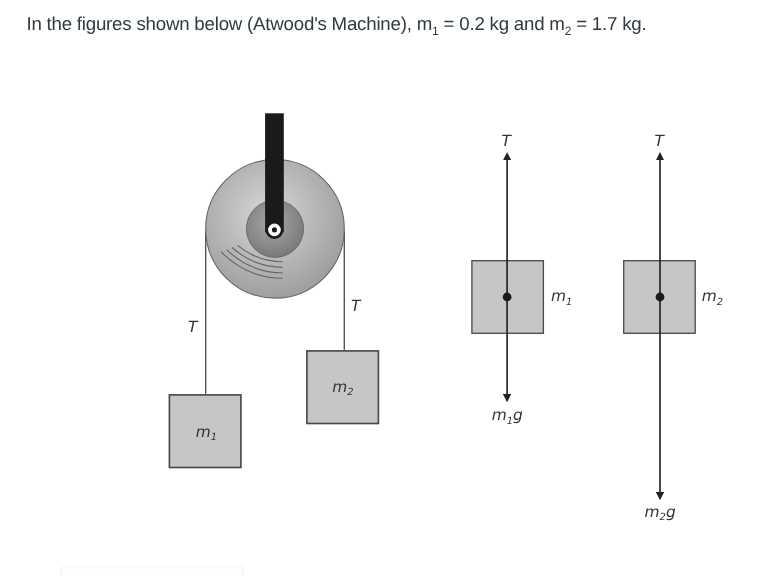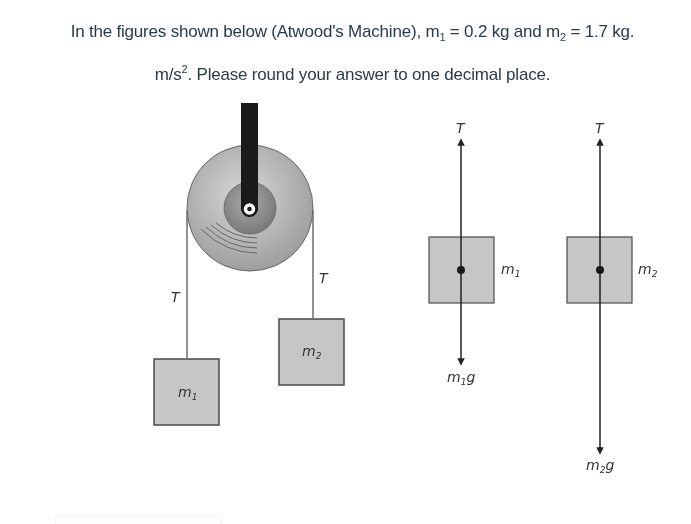--- a/index.html
+++ b/index.html
@@ -1,33 +1,32 @@
 <!DOCTYPE html>
 <html><head>
 <meta charset="utf-8">
 <style>
   html, body { margin: 0; padding: 0; background: #ffffff; }
   body { width: 691px; height: 524px; position: relative; overflow: hidden;
          font-family: "Liberation Sans", "DejaVu Sans", sans-serif; }
   .question { position: absolute; left: 20px; top: 3px; width: 665px;
               font-size: 17px; line-height: 29px; color: #2d3b45; letter-spacing: -0.2px; }
-  .question p { margin: 14px; text-align: center; }
+  .question p { margin: 4px; }
   .question sub, .question sup { font-size: 11px; line-height: 0; }
   svg.figure { position: absolute; left: 0; top: 0; }
   .lbl { font-family: "DejaVu Sans", sans-serif; font-style: italic; font-size: 14px; fill: #333; }
   .lbl-sub { font-size: 9px; }
   .answer-box { position: absolute; left: 55px; top: 515px; width: 165px; height: 14px;
                 border: 1px solid #f4f4f4; border-radius: 3px; background: #fdfdfd; }
 </style>
 </head>
 <body>
 
 <div class="question">
   <p><span>In the figures shown below (Atwood's Machine), m</span><sub>1</sub><span> = 0.2 kg and m</span><sub>2</sub><span> = 1.7 kg.</span></p>
-  <p><span>m/s</span><sup>2</sup><span>. Please round your answer to one decimal place.</span></p>
 </div>
 
 <svg class="figure" width="691" height="524" viewBox="0 0 691 524">
   <defs>
     <radialGradient id="pg" cx="45%" cy="40%" r="65%">
       <stop offset="0%" stop-color="#d8d8d8"></stop>
       <stop offset="100%" stop-color="#9a9a9a"></stop>
     </radialGradient>
     <radialGradient id="pi" cx="45%" cy="40%" r="60%">
       <stop offset="0%" stop-color="#a8a8a8"></stop>

